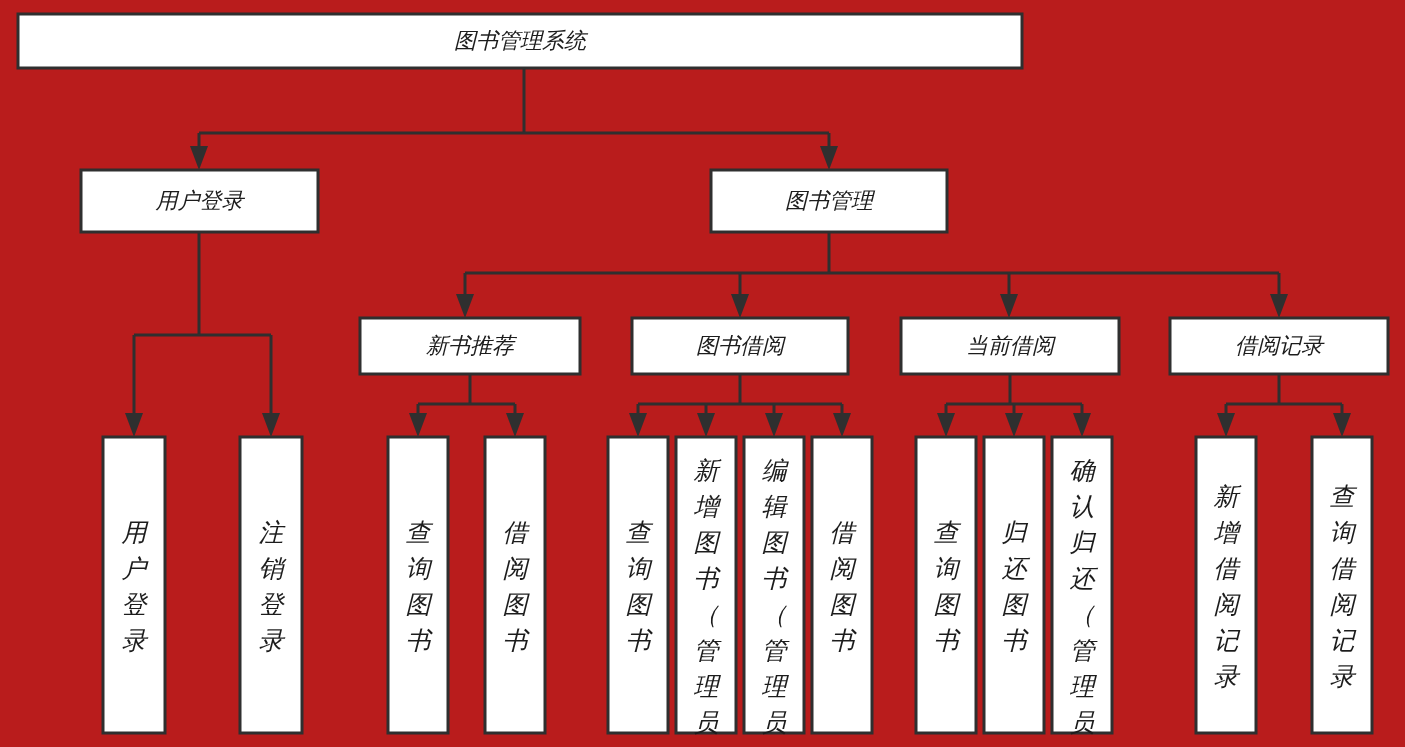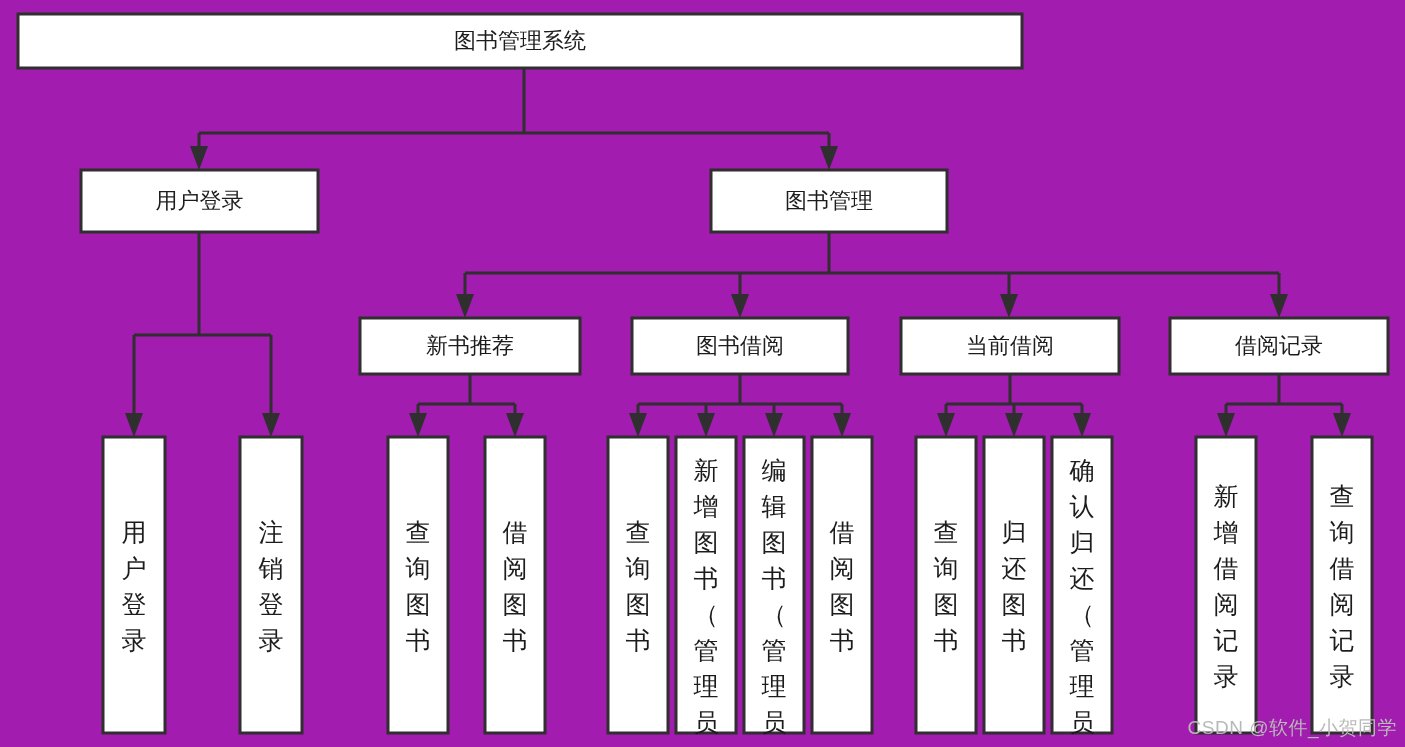--- a/index.html
+++ b/index.html
@@ -8,22 +8,23 @@
     padding: 0;
     background: #ffffff;
   }
   body {
     font-family: "Liberation Sans", "DejaVu Sans", sans-serif;
   }
   #diagram-root {
     position: relative;
     width: 1405px;
     height: 747px;
-    background: #a21caf;
+    background: #b91c1c;
     overflow: hidden;
+    font-style: italic;
   }
   svg#diagram-svg {
     position: absolute;
     top: 0;
     left: 0;
     width: 1405px;
     height: 747px;
     display: block;
   }
   .node-rect {
@@ -218,14 +219,13 @@
         <g>
           <rect x="1196" y="437" width="60" height="296" class="node-rect"></rect>
           <text x="1226" class="node-label-v" y="505.08"><tspan x="1226" y="505.08">新</tspan><tspan x="1226" y="541.0799999999999">增</tspan><tspan x="1226" y="577.0799999999999">借</tspan><tspan x="1226" y="613.0799999999999">阅</tspan><tspan x="1226" y="649.0799999999999">记</tspan><tspan x="1226" y="685.0799999999999">录</tspan></text>
         </g>
         <g>
           <rect x="1312" y="437" width="60" height="296" class="node-rect"></rect>
           <text x="1342" class="node-label-v" y="505.08"><tspan x="1342" y="505.08">查</tspan><tspan x="1342" y="541.0799999999999">询</tspan><tspan x="1342" y="577.0799999999999">借</tspan><tspan x="1342" y="613.0799999999999">阅</tspan><tspan x="1342" y="649.0799999999999">记</tspan><tspan x="1342" y="685.0799999999999">录</tspan></text>
         </g>
       </g>
   </svg>
-  <div class="watermark">CSDN @软件_小贺同学</div>
 </div>
 
 </body></html>

